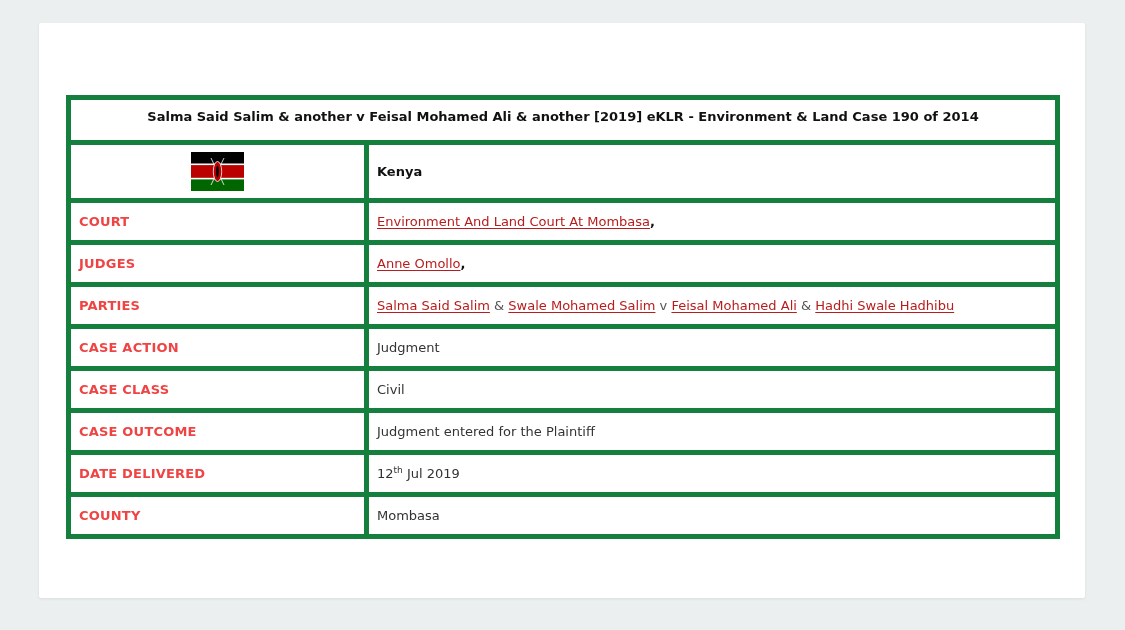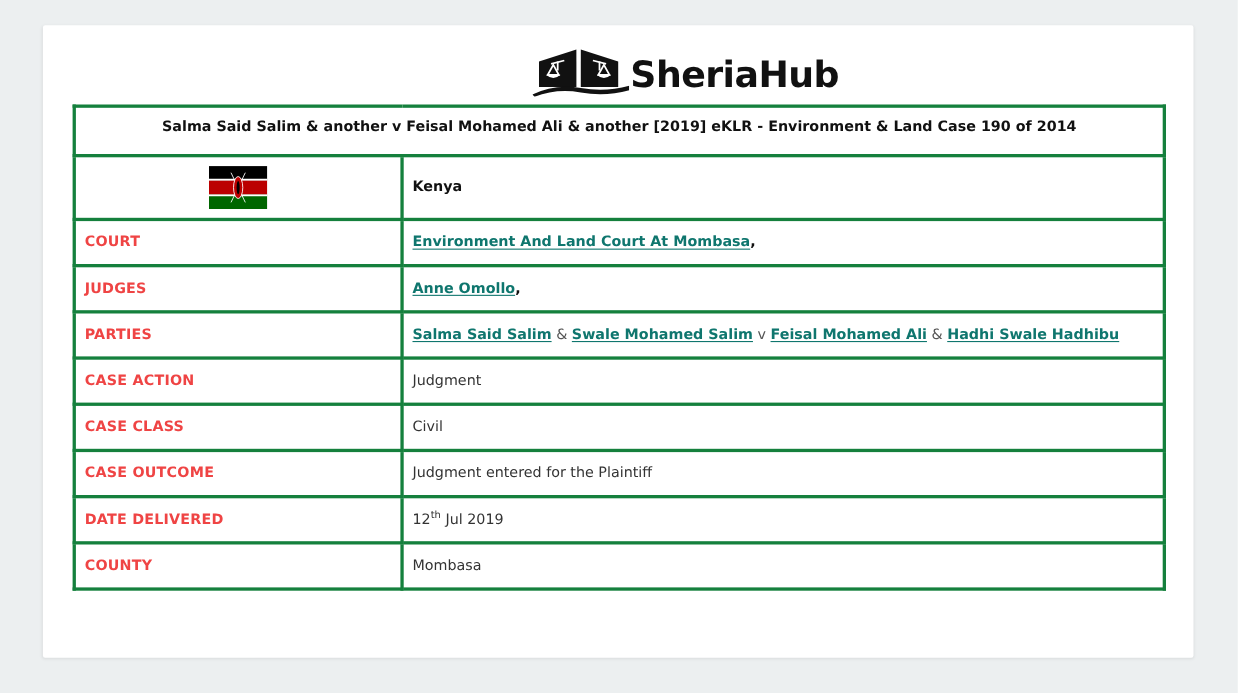--- a/index.html
+++ b/index.html
@@ -45,21 +45,21 @@
   }
   table.case {
     position: absolute;
     left: 27px;
     top: 72px;
     width: 994px;
     border-collapse: collapse;
     border: 1px solid #222;
   }
   table.case td {
-    border: 3px solid #15803d;
+    border: 5px solid #15803d;
     padding: 0 8px;
     font-size: 13px;
     height: 42px;
     box-sizing: border-box;
     vertical-align: middle;
   }
   td.title-cell {
     text-align: center;
     font-weight: bold;
     font-size: 14.5px;
@@ -85,55 +85,34 @@
     color: #111;
     margin-left: 23px;
   }
   .flag {
     display: inline-block;
     width: 53px;
     height: 39px;
     vertical-align: middle;
   }
   a.link {
-    color: #0f766e;
-    font-weight: bold;
+    color: #b91c1c;
+    font-weight: normal;
     text-decoration: underline;
     text-underline-offset: 2px;
   }
   .comma { font-weight: bold; color: #111; }
   .sep { color: #555; }
   sup { font-size: 9px; }
 </style>
 </head>
 <body>
 
 <div class="card">
 
-  <div class="logo">
-    <svg class="logo-icon" viewBox="0 0 88 46">
-
-      <path d="M6 30 L6 14 L40 3 L40 37 L6 37 Z" fill="#111"></path>
-
-      <path d="M44 3 L78 14 L78 37 L44 37 Z" fill="#111"></path>
-
-      <line x1="23" y1="14" x2="23" y2="22" stroke="#fff" stroke-width="1.6"></line>
-      <line x1="17" y1="16" x2="29" y2="13" stroke="#fff" stroke-width="1.6"></line>
-      <path d="M14 26 L19 17 L24 26 Z" fill="none" stroke="#fff" stroke-width="1.6"></path>
-      <path d="M12.5 26 Q19 32 25.5 26 Z" fill="#fff"></path>
-
-      <line x1="61" y1="14" x2="61" y2="22" stroke="#fff" stroke-width="1.6"></line>
-      <line x1="55" y1="13" x2="67" y2="16" stroke="#fff" stroke-width="1.6"></line>
-      <path d="M60 26 L65 17 L70 26 Z" fill="none" stroke="#fff" stroke-width="1.6"></path>
-      <path d="M58.5 26 Q65 32 71.5 26 Z" fill="#fff"></path>
-
-      <path d="M0 44 Q20 34 44 38 Q66 42 88 36 L88 40 Q66 46 44 42 Q22 38 2 46 Z" fill="#111"></path>
-    </svg>
-    <span class="logo-text">SheriaHub</span>
-  </div>
 
   <table class="case">
     <tbody>
         <tr>
       <td class="title-cell" colspan="2">Salma Said Salim &amp; another v Feisal Mohamed Ali &amp; another [2019] eKLR - Environment &amp; Land Case 190 of 2014</td>
     </tr>
     <tr>
       <td class="flag-cell">
         <svg class="flag" viewBox="0 0 53 39">
           <rect x="0" y="0" width="53" height="13" fill="#000"></rect>

